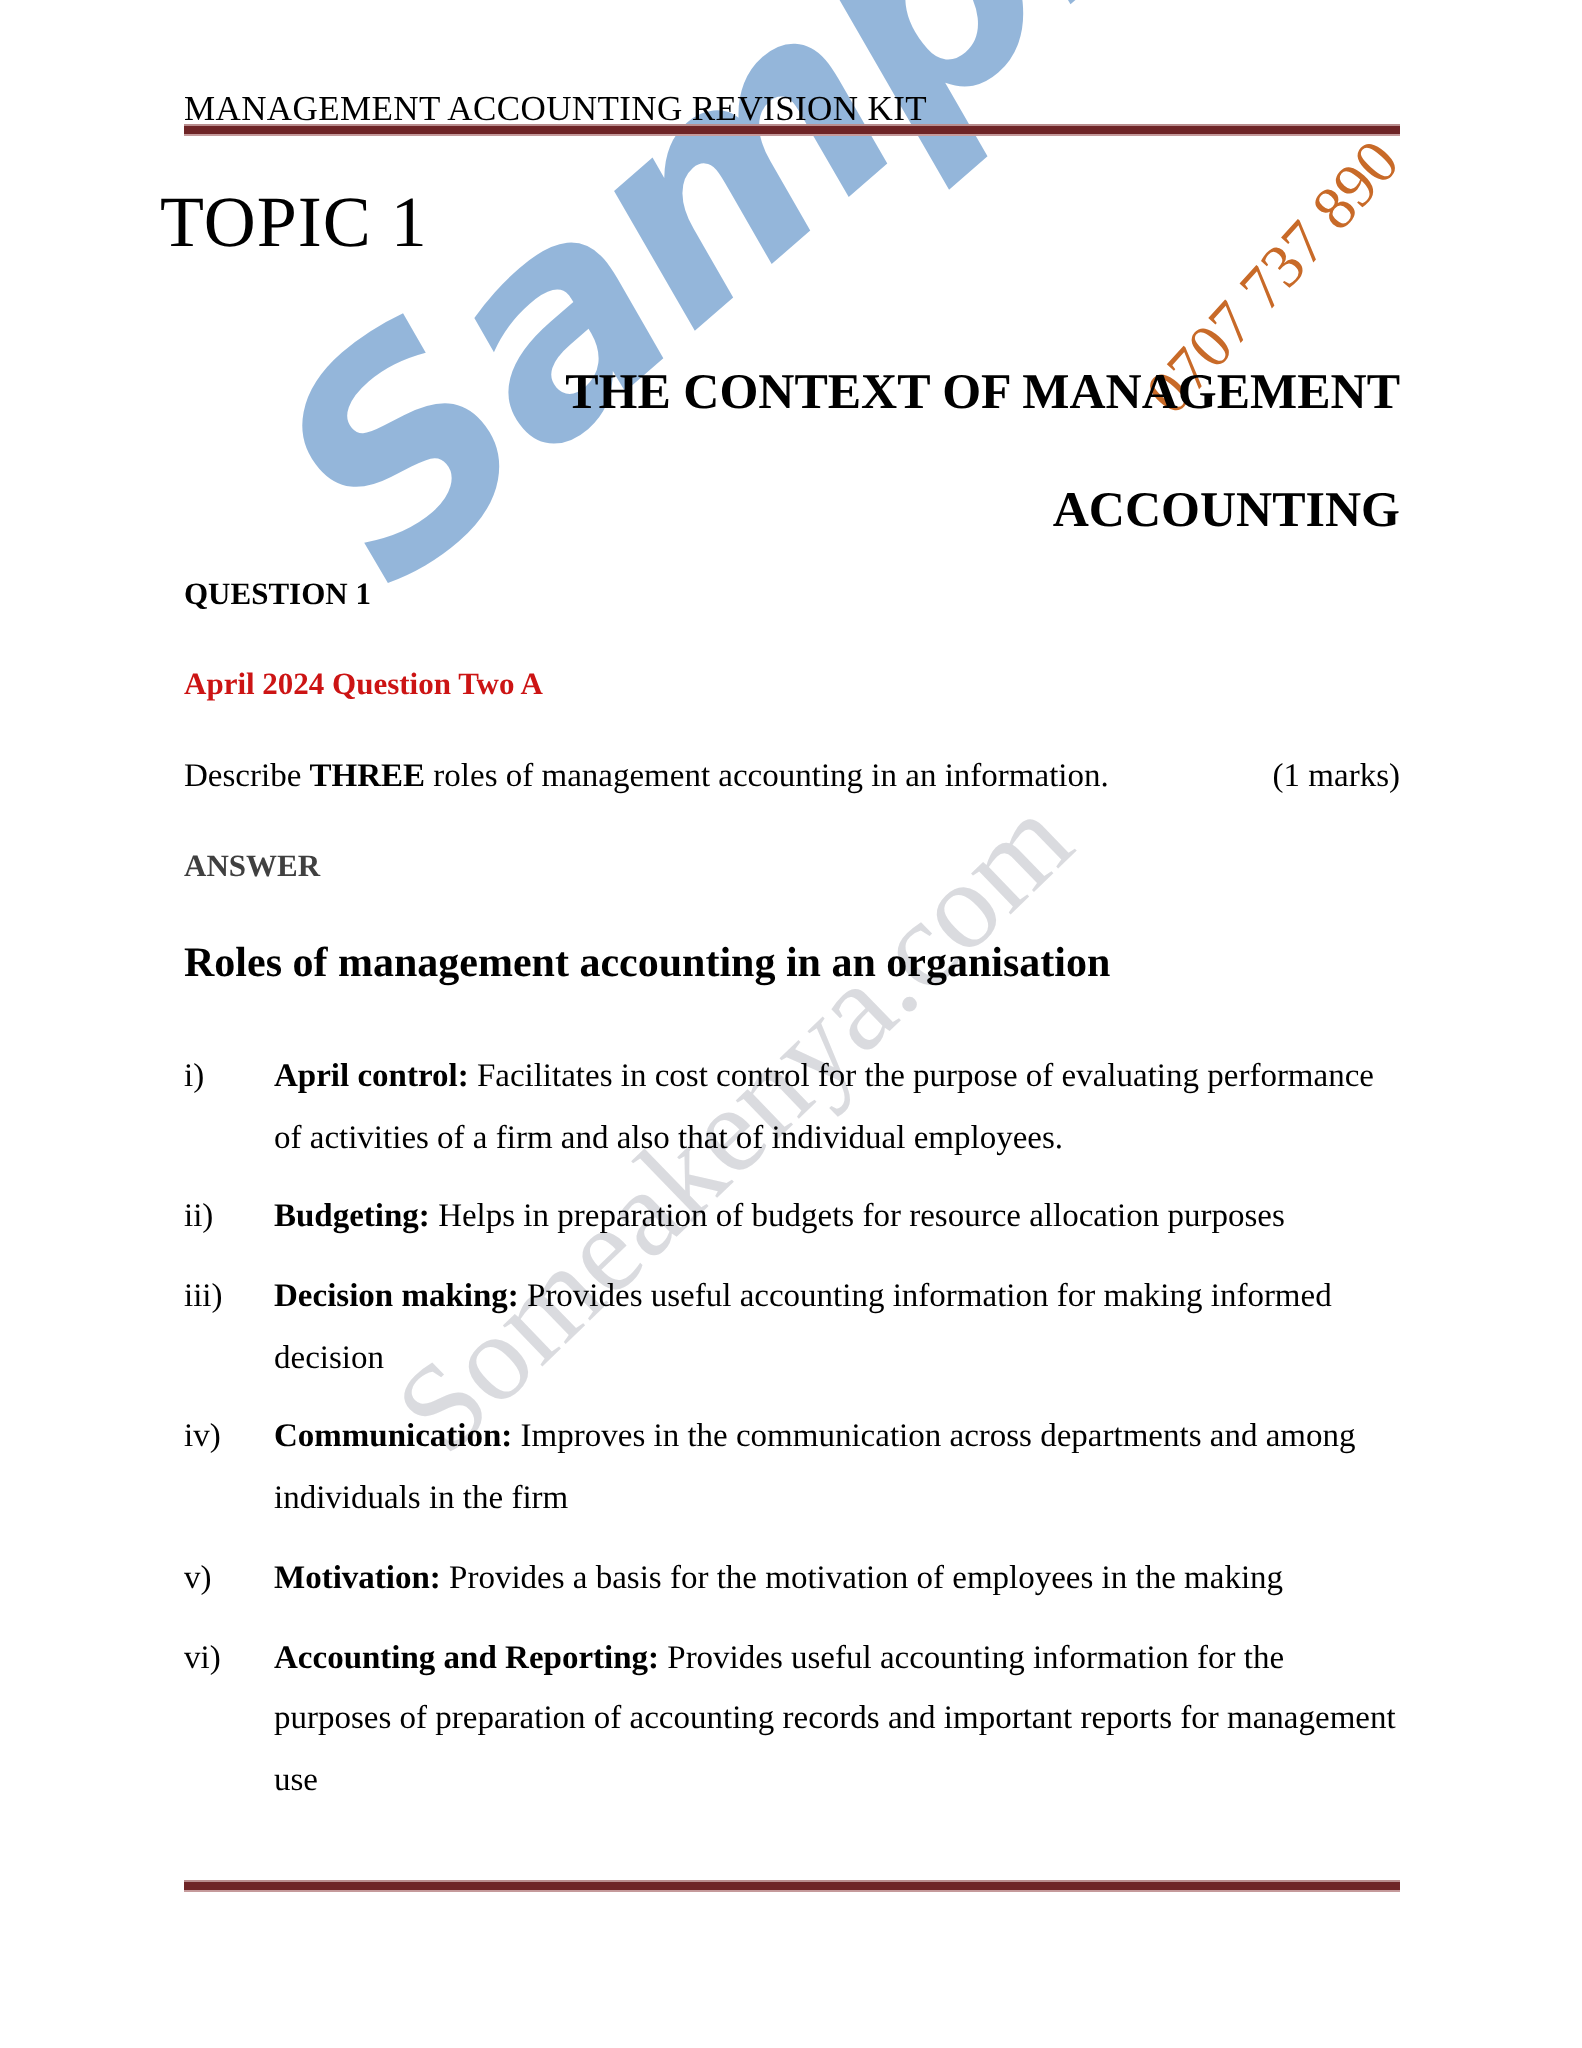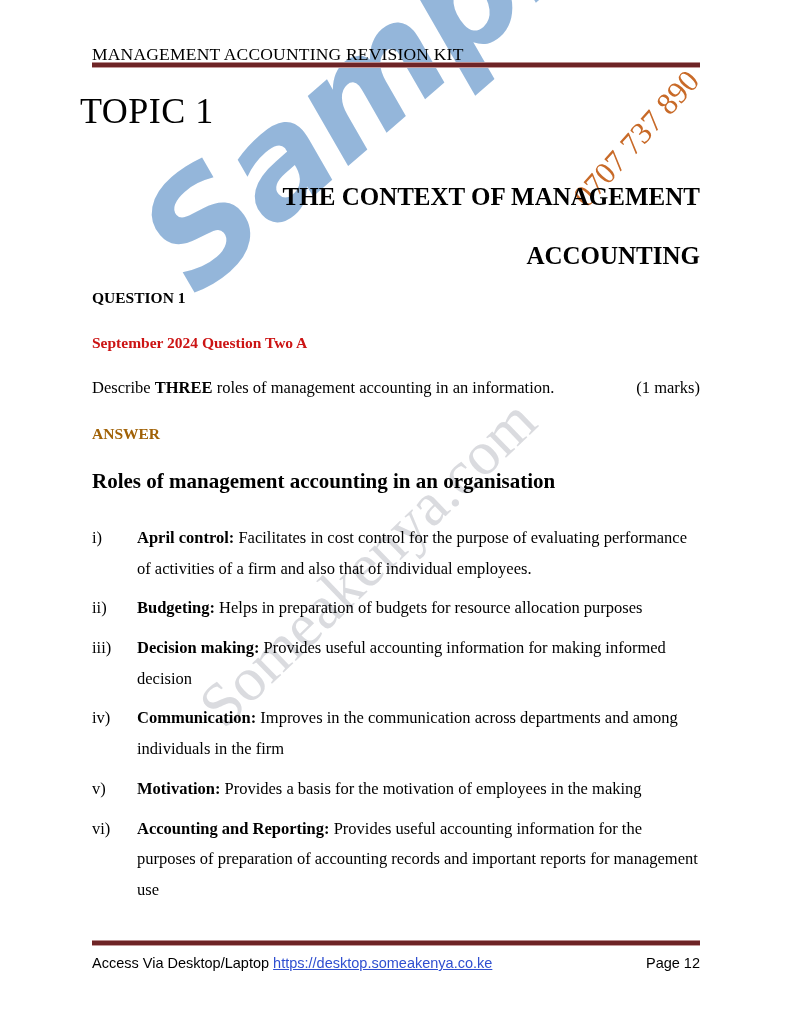--- a/index.html
+++ b/index.html
@@ -183,21 +183,21 @@
   }
   .blk-question-text .marks {
     position: absolute;
     right: 0;
     top: 0;
     font-size: 16.5px;
   }
   .blk-answer-label {
     font-weight: 700;
     font-size: 15.5px;
-    color: #a16207;
+    color: #404040;
     margin-bottom: 30px;
   }
   .blk-roles-heading {
     font-weight: 700;
     font-size: 21px;
     margin-bottom: 31px;
   }
 
   .answer-list {
     margin: 0;
@@ -277,21 +277,21 @@
     <div class="topic-title">TOPIC 1</div>
     <div class="subject-title">
       <div>THE CONTEXT OF MANAGEMENT</div>
       <div>ACCOUNTING</div>
     </div>
 
     <div class="body-area">
 
       <div class="blk blk-question-label">QUESTION 1</div>
 
-      <div class="blk blk-exam-ref">September 2024 Question Two A</div>
+      <div class="blk blk-exam-ref">April 2024 Question Two A</div>
 
       <div class="blk blk-question-text">
         <span>Describe </span><strong>THREE</strong><span> roles of management accounting in an information.</span>
         <span class="marks">(1 marks)</span>
       </div>
 
       <div class="blk blk-answer-label">ANSWER</div>
 
       <div class="blk blk-roles-heading">Roles of management accounting in an organisation</div>
 
@@ -316,21 +316,15 @@
         </li>
       </ul>
 
     </div>
 
     <div class="rule rule-footer">
       <div class="rule-thin-top"></div>
       <div class="rule-thick"></div>
       <div class="rule-thin-bottom"></div>
     </div>
-    <div class="doc-footer">
-      <div class="footer-row">
-        <span class="footer-access">Access Via Desktop/Laptop </span><a class="footer-url" href="#">https://desktop.someakenya.co.ke</a>
-        <span class="footer-page">Page 12</span>
-      </div>
-    </div>
 
   </div>
 </div>
 
 </body></html>

